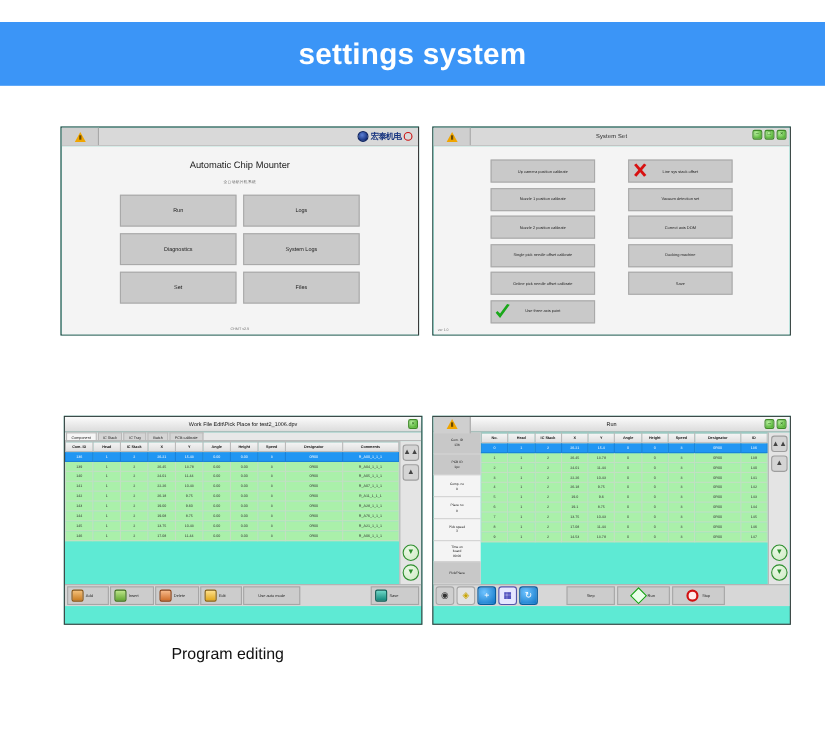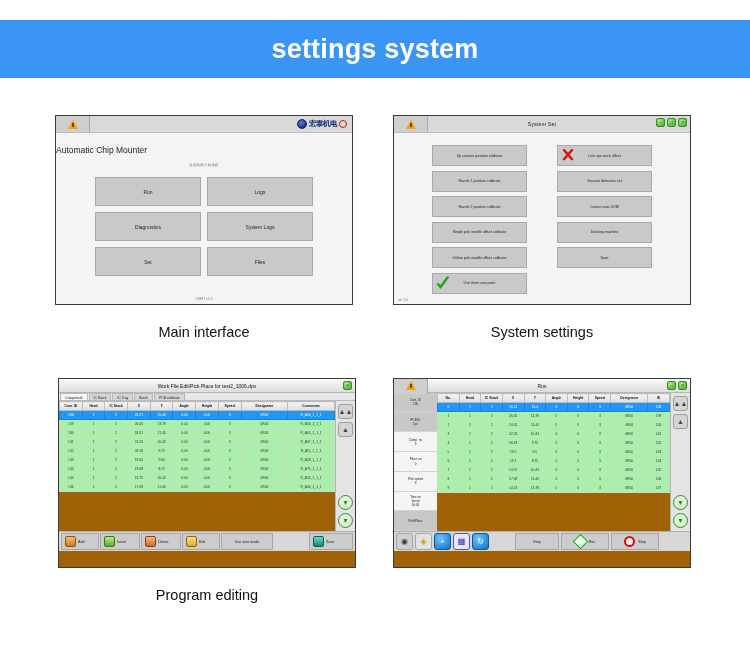--- a/index.html
+++ b/index.html
@@ -25,23 +25,23 @@
   
   .grid { position:absolute; left:0; top:100px; width:750px; height:540px; }
 
   .cell { position:absolute; }
   .cell.c1 { left:55px;  top:15px;  }
   .cell.c2 { left:393px; top:15px;  }
   .cell.c3 { left:58px;  top:278px; }
   .cell.c4 { left:393px; top:278px; }
 
   .shot {
-    width:298px; height:190px;
+    width:326px; height:190px;
     border:1px solid #3a3a3a;
-    background:#a16207;
+    background:#5eead4;
     position:relative;
     overflow:hidden;
   }
   .caption {
     width:298px; text-align:center;
     font-size:14.5px; color:#111;
     margin-top:19px;
   }
   .cell.c3 .caption, .cell.c4 .caption { }
 
@@ -82,21 +82,21 @@
   .p1-logo { position:absolute; right:5px; top:-15px; display:flex; align-items:center; gap:2px; }
   .p1-logo .seal {
     width:10px;height:10px;border-radius:50%;
     background:radial-gradient(circle at 40% 35%, #5b7fd4, #14307e 75%);
     border:1px solid #0d2360;
   }
   .p1-logo .cn { font-size:7.5px; font-weight:bold; color:#12307e; letter-spacing:-.5px;}
   .p1-logo .redo {
     width:8px;height:8px;border-radius:50%;border:1.4px solid #cc1111;
   }
-  .p1-h1 { font-size:8.5px; color:#222; padding-top:12px; }
+  .p1-h1 { text-align:center; font-size:8.5px; color:#222; padding-top:12px; }
   .p1-sub { text-align:center; font-size:3.4px; color:#666; padding-top:8px; letter-spacing:.3px;}
   .p1-grid {
     margin:10px auto 0; width:218px;
     display:grid; grid-template-columns:1fr 1fr; gap:6px 6px;
   }
   .p1-btn {
     height:29px; background:#c9c9c9; border:1px solid #a9a9a9;
     display:flex;align-items:center;justify-content:center;
     font-size:5px; color:#222;
   }
@@ -216,21 +216,20 @@
           <div class="p1-btn">Run</div>
           <div class="p1-btn">Logs</div>
           <div class="p1-btn">Diagnostics</div>
           <div class="p1-btn">System Logs</div>
           <div class="p1-btn">Set</div>
           <div class="p1-btn">Files</div>
         </div>
         <div class="p1-foot">CHMT v2.5</div>
       </div>
     </div>
-    <div class="caption">Main interface</div>
   </div>
 
   <div class="cell c2">
     <div class="shot">
       <div class="titlebar">
         <div class="warn-btn">
             <span class="warn-tri"></span>
           </div>
         <div class="tb-title">System Set</div>
         <div class="tb-right">
@@ -264,21 +263,20 @@
             </div>
             <div class="p2-btn">Vacuum detection set</div>
             <div class="p2-btn">Correct axis DOM</div>
             <div class="p2-btn">Docking machine</div>
             <div class="p2-btn">Save</div>
           </div>
         </div>
         <div class="p2-foot">ver 1.0</div>
       </div>
     </div>
-    <div class="caption">System settings</div>
   </div>
 
   <div class="cell c3">
     <div class="shot">
       <div class="grad-bar">
         <div class="grad-title">Work File Edit\Pick Place for test2_1006.dpv</div>
         <div class="tb-right">
           <span class="sysbtn">×</span>
         </div>
       </div>

